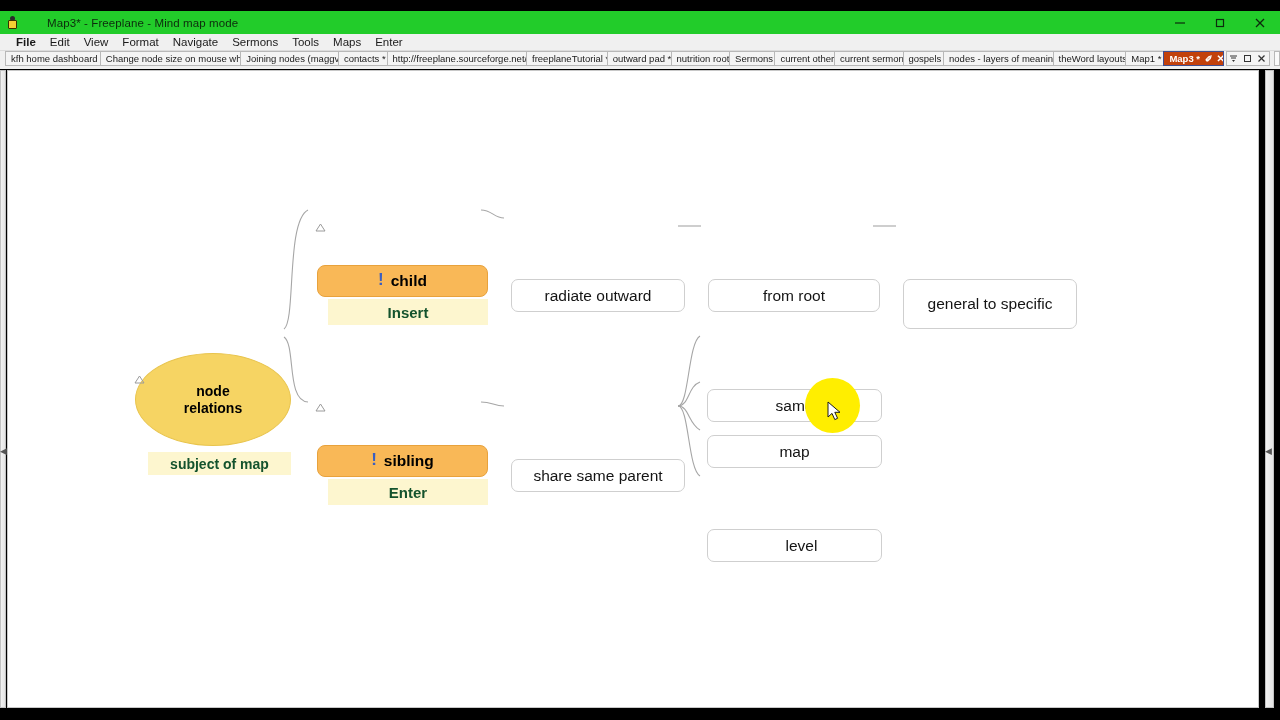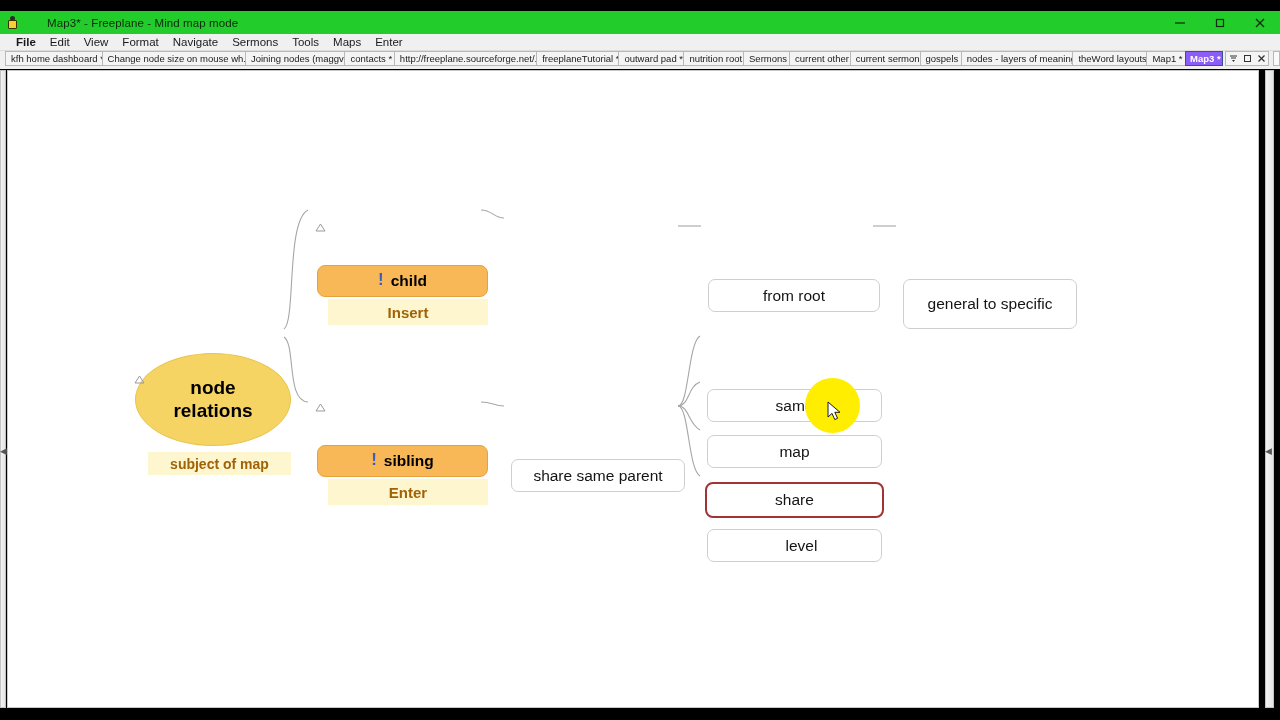--- a/index.html
+++ b/index.html
@@ -44,22 +44,22 @@
     position:absolute; left:0; top:51px; width:1280px; height:18px;
     background:#f0f0f0; display:flex; align-items:flex-start; padding-left:5px;
   }
   .tab {
     height:15px; line-height:14px; font-size:9.5px; color:#202020;
     background:#f4f4f4; border:1px solid #b8b8b8; border-bottom:1px solid #b8b8b8;
     padding:0 5px; margin-right:-1px; white-space:nowrap; display:flex; align-items:center;
     max-width:150px; overflow:hidden;
   }
   .tab.active {
-    background:#8b5cf6; color:#ffffff; border-color:#3f4f93;
-    font-weight:bold; padding-right:3px;flex-direction:column;
+    background:#c2410c; color:#ffffff; border-color:#3f4f93;
+    font-weight:bold; padding-right:3px;
   }
   .tab.active .pin { margin-left:5px; font-size:9px; }
   .tab.active .x { margin-left:4px; font-size:10px; font-weight:bold; }
   .tabtools { margin-left:3px; display:flex; align-items:center; height:15px;
               border:1px solid #b8b8b8; background:#f4f4f4; }
   .tabtool { width:14px; height:13px; display:flex; align-items:center; justify-content:center; }
   .edge-stub { margin-left:4px; width:7px; height:15px; border:1px solid #b8b8b8; background:#fafafa; }
 
   
   .canvas {
@@ -83,25 +83,25 @@
   }
 
   
   .node { position:absolute; display:flex; align-items:center; justify-content:center; }
 
   .root-ellipse {
     left:127px; top:282px; width:156px; height:93px;
     background:#f6d463; border:1px solid #e8c44d; border-radius:50%;
     flex-direction:column; line-height:1.16;
   }
-  .root-ellipse span { font-size:19px; font-weight:bold; color:#000; display:block; text-align:center; }
+  .root-ellipse span { font-size:14px; font-weight:bold; color:#000; display:block; text-align:center; }
 
   .detail {
     position:absolute; background:#fdf6cf;
-    font-weight:bold; color:#a16207; display:flex; align-items:center; justify-content:center;
+    font-weight:bold; color:#14532d; display:flex; align-items:center; justify-content:center;
   }
   .detail.root-detail { left:140px; top:381px; width:143px; height:23px; font-size:14px; }
   .tri-outline { position:absolute; width:11px; height:9px; }
   .tri-outline svg { display:block; }
 
   .or-node {
     background:#f9b857; border:1px solid #e8a23c; border-radius:8px;
     color:#000; font-weight:bold; font-size:15.5px;
   }
   .or-node .excl { color:#3b5fc0; font-weight:bold; font-size:17px; margin-right:7px;
@@ -270,38 +270,38 @@
       <span class="excl">!</span>
       <span>child</span>
     </div>
     <div class="tri-outline" style="left:307px; top:152px;">
       <svg width="11" height="9" viewBox="0 0 11 9">
           <path d="M5.5 1 L10 8 L1 8 Z" fill="none" stroke="#9b9b9b" stroke-width="1"></path>
         </svg>
     </div>
     <div class="detail child-detail">Insert</div>
 
+    <div class="node wh-node n-radiate">radiate outward</div>
     <div class="node wh-node n-fromroot">from root</div>
     <div class="node wh-node n-gts">general to specific</div>
 
     <div class="node or-node sibling-node">
       <span class="excl">!</span>
       <span>sibling</span>
     </div>
     <div class="tri-outline" style="left:307px; top:332px;">
       <svg width="11" height="9" viewBox="0 0 11 9">
           <path d="M5.5 1 L10 8 L1 8 Z" fill="none" stroke="#9b9b9b" stroke-width="1"></path>
         </svg>
     </div>
     <div class="detail sibling-detail">Enter</div>
 
     <div class="node wh-node n-ssp">share same parent</div>
     <div class="node wh-node n-same">same</div>
     <div class="node wh-node n-map">map</div>
-    <div class="node wh-node selected n-share">share</div>
     <div class="node wh-node n-level">level</div>
 
     <div class="click-halo"></div>
     <div class="cursor">
       <svg width="16" height="22" viewBox="0 0 16 22">
         <path d="M1 1 L1 16 L5 12.4 L7.8 18.6 L10.6 17.3 L7.8 11.3 L13 11.3 Z" fill="#ffffff" stroke="#1a1a1a" stroke-width="1"></path>
       </svg>
     </div>
   </div>
 

